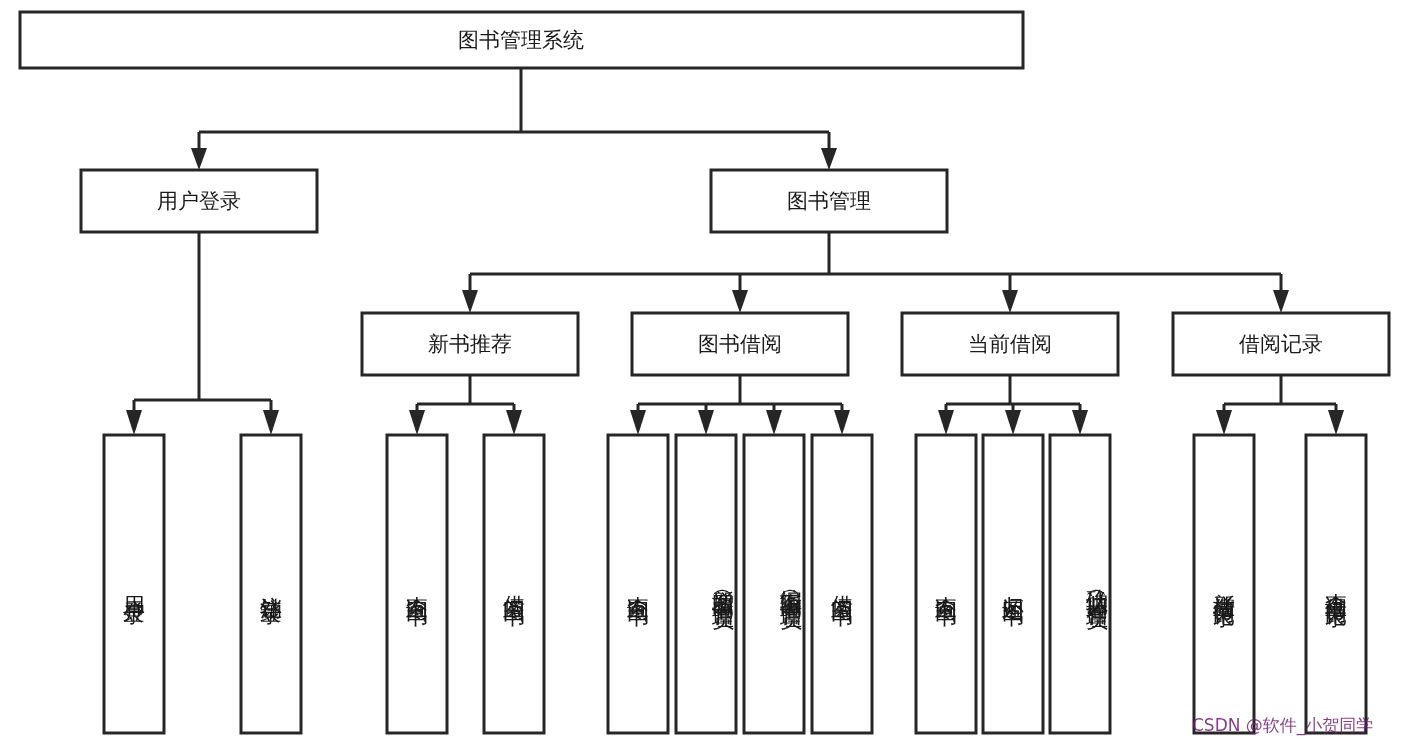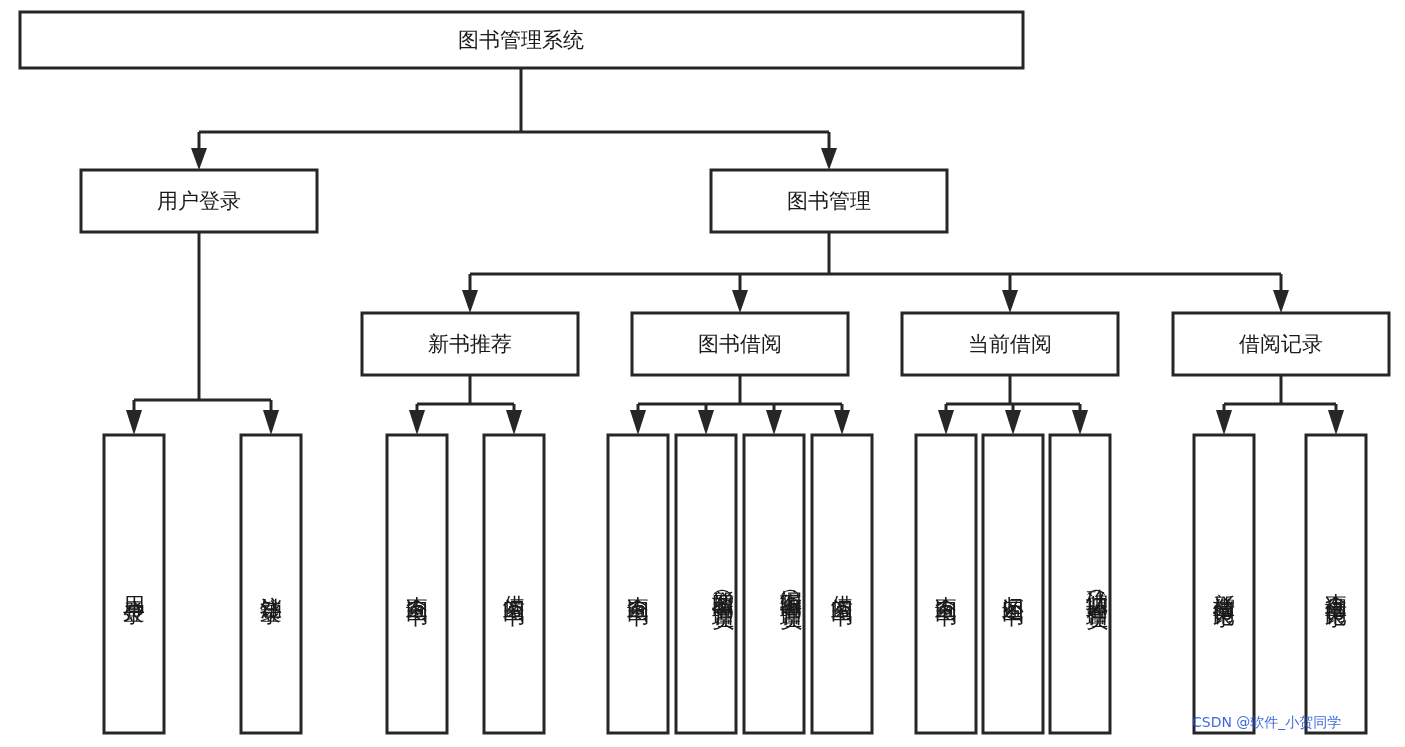--- a/index.html
+++ b/index.html
@@ -57,22 +57,22 @@
     letter-spacing: 3px;
     color: #1a1a1a;
     pointer-events: none;
     white-space: nowrap;
   }
   .watermark {
     position: absolute;
     left: 1192px;
     top: 714px;
     font-family: "DejaVu Sans", "Liberation Sans", sans-serif;
-    font-size: 14px;
-    color: #1d4ed8;
+    font-size: 17px;
+    color: #701a75;
     opacity: 0.85;
     white-space: nowrap;
   }
 </style>
 </head>
 <body>
 
 <div id="diagram-root">
 
   <svg class="diagram" viewBox="0 0 1405 747">

